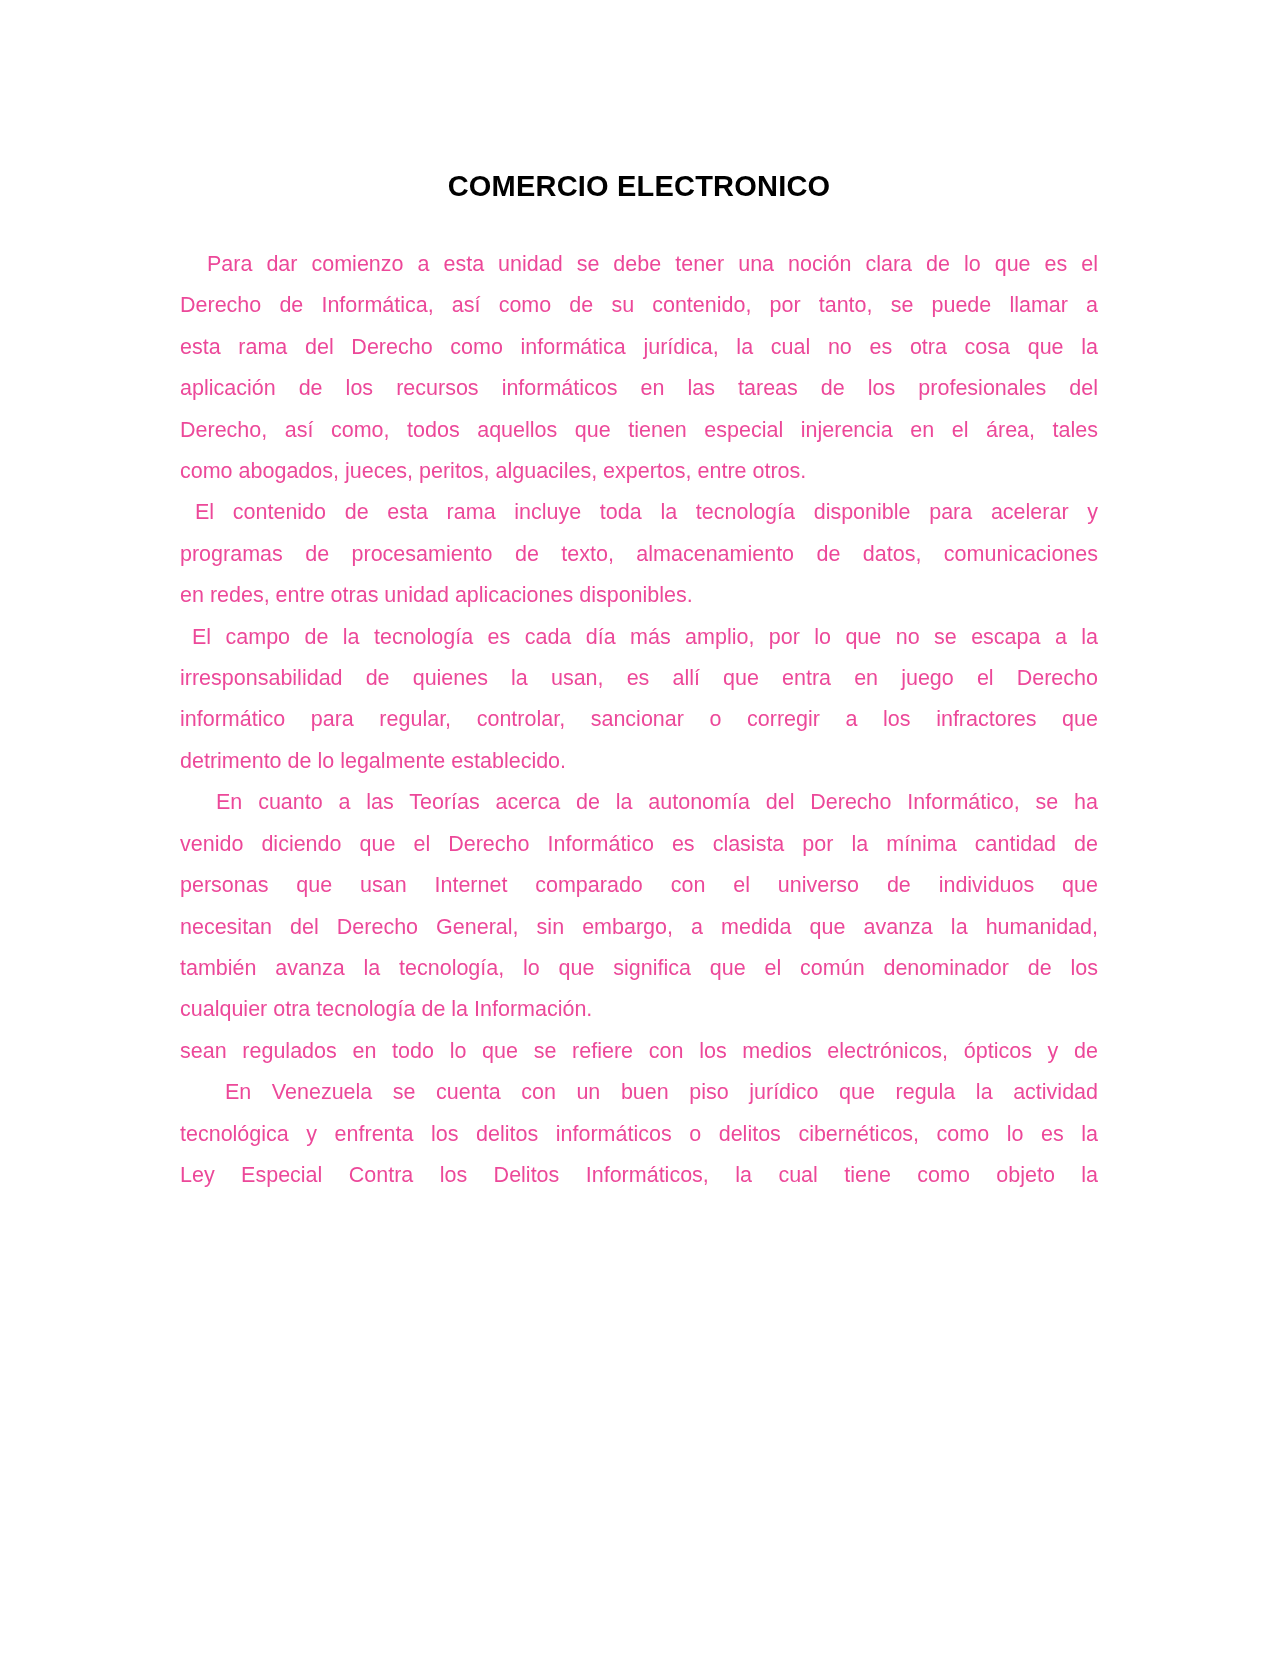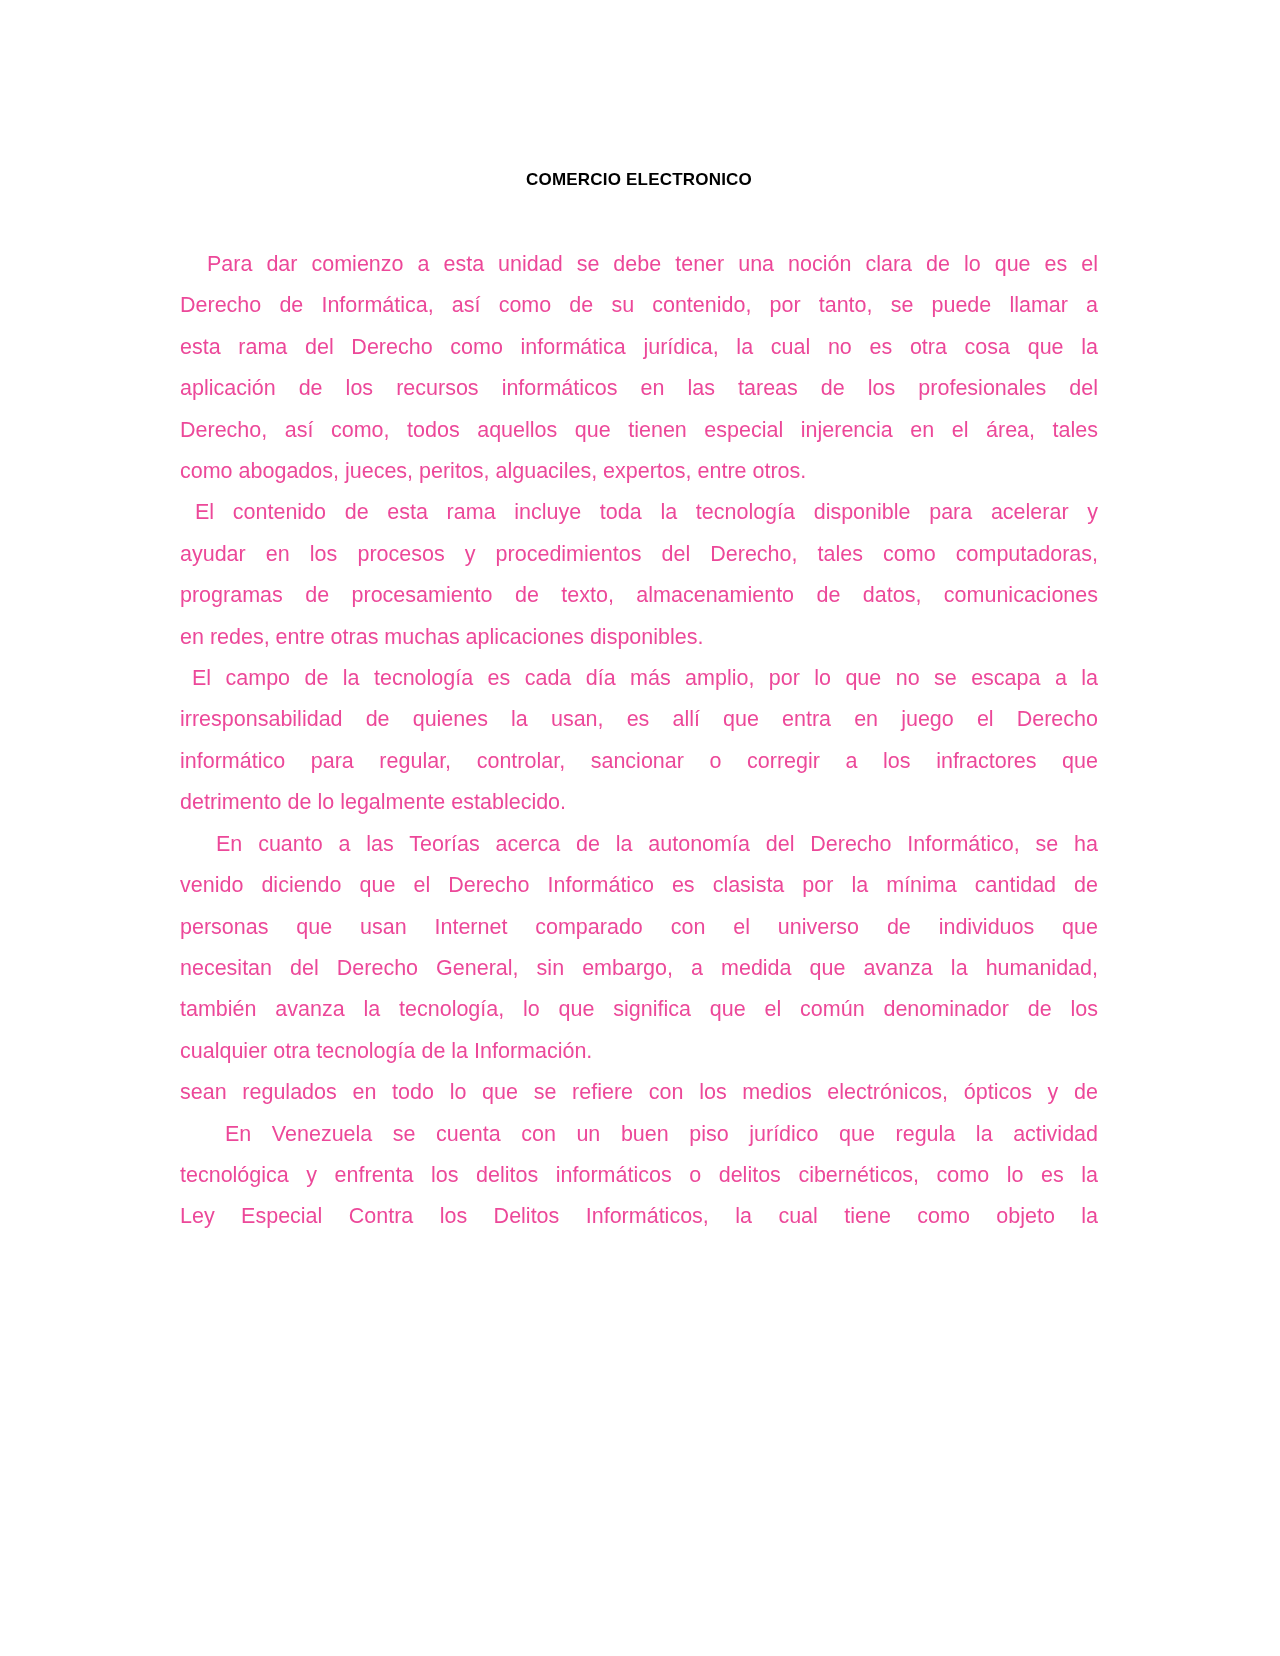--- a/index.html
+++ b/index.html
@@ -16,21 +16,21 @@
     color: #000000;
     overflow: hidden;
   }
   .doc-title {
     position: absolute;
     top: 170px;
     left: 180px;
     width: 918px;
     margin: 0;
     text-align: center;
-    font-size: 17px;
+    font-size: 29px;
     font-weight: 700;
     letter-spacing: 0.2px;
     color: #000000;
   }
   .content {
     position: absolute;
     top: 244px;
     left: 180px;
     width: 918px;
     font-size: 21.5px;
@@ -63,23 +63,22 @@
   <div class="content">
 
     <div class="line indent-p1">Para dar comienzo a esta unidad se debe tener una noción clara de lo que es el</div>
     <div class="line">Derecho de Informática, así como de su contenido, por tanto, se puede llamar a</div>
     <div class="line">esta rama del Derecho como informática jurídica, la cual no es otra cosa que la</div>
     <div class="line">aplicación de los recursos informáticos en las tareas de los profesionales del</div>
     <div class="line">Derecho, así como, todos aquellos que tienen especial injerencia en el área, tales</div>
     <div class="line para-end">como abogados, jueces, peritos, alguaciles, expertos, entre otros.</div>
 
     <div class="line indent-p2">El contenido de esta rama incluye toda la tecnología disponible para acelerar y</div>
-    <div class="line">ayudar en los procesos y procedimientos del Derecho, tales como computadoras,</div>
     <div class="line">programas de procesamiento de texto, almacenamiento de datos, comunicaciones</div>
-    <div class="line para-end">en redes, entre otras muchas aplicaciones disponibles.</div>
+    <div class="line para-end">en redes, entre otras unidad aplicaciones disponibles.</div>
 
     <div class="line indent-p3">El campo de la tecnología es cada día más amplio, por lo que no se escapa a la</div>
     <div class="line">irresponsabilidad de quienes la usan, es allí que entra en juego el Derecho</div>
     <div class="line">informático para regular, controlar, sancionar o corregir a los infractores que</div>
     <div class="line para-end">detrimento de lo legalmente establecido.</div>
 
     <div class="line indent-p4">En cuanto a las Teorías acerca de la autonomía del Derecho Informático, se ha</div>
     <div class="line">venido diciendo que el Derecho Informático es clasista por la mínima cantidad de</div>
     <div class="line">personas que usan Internet  comparado con el universo de individuos que</div>
     <div class="line">necesitan del Derecho General, sin embargo,  a medida que avanza la humanidad,</div>

